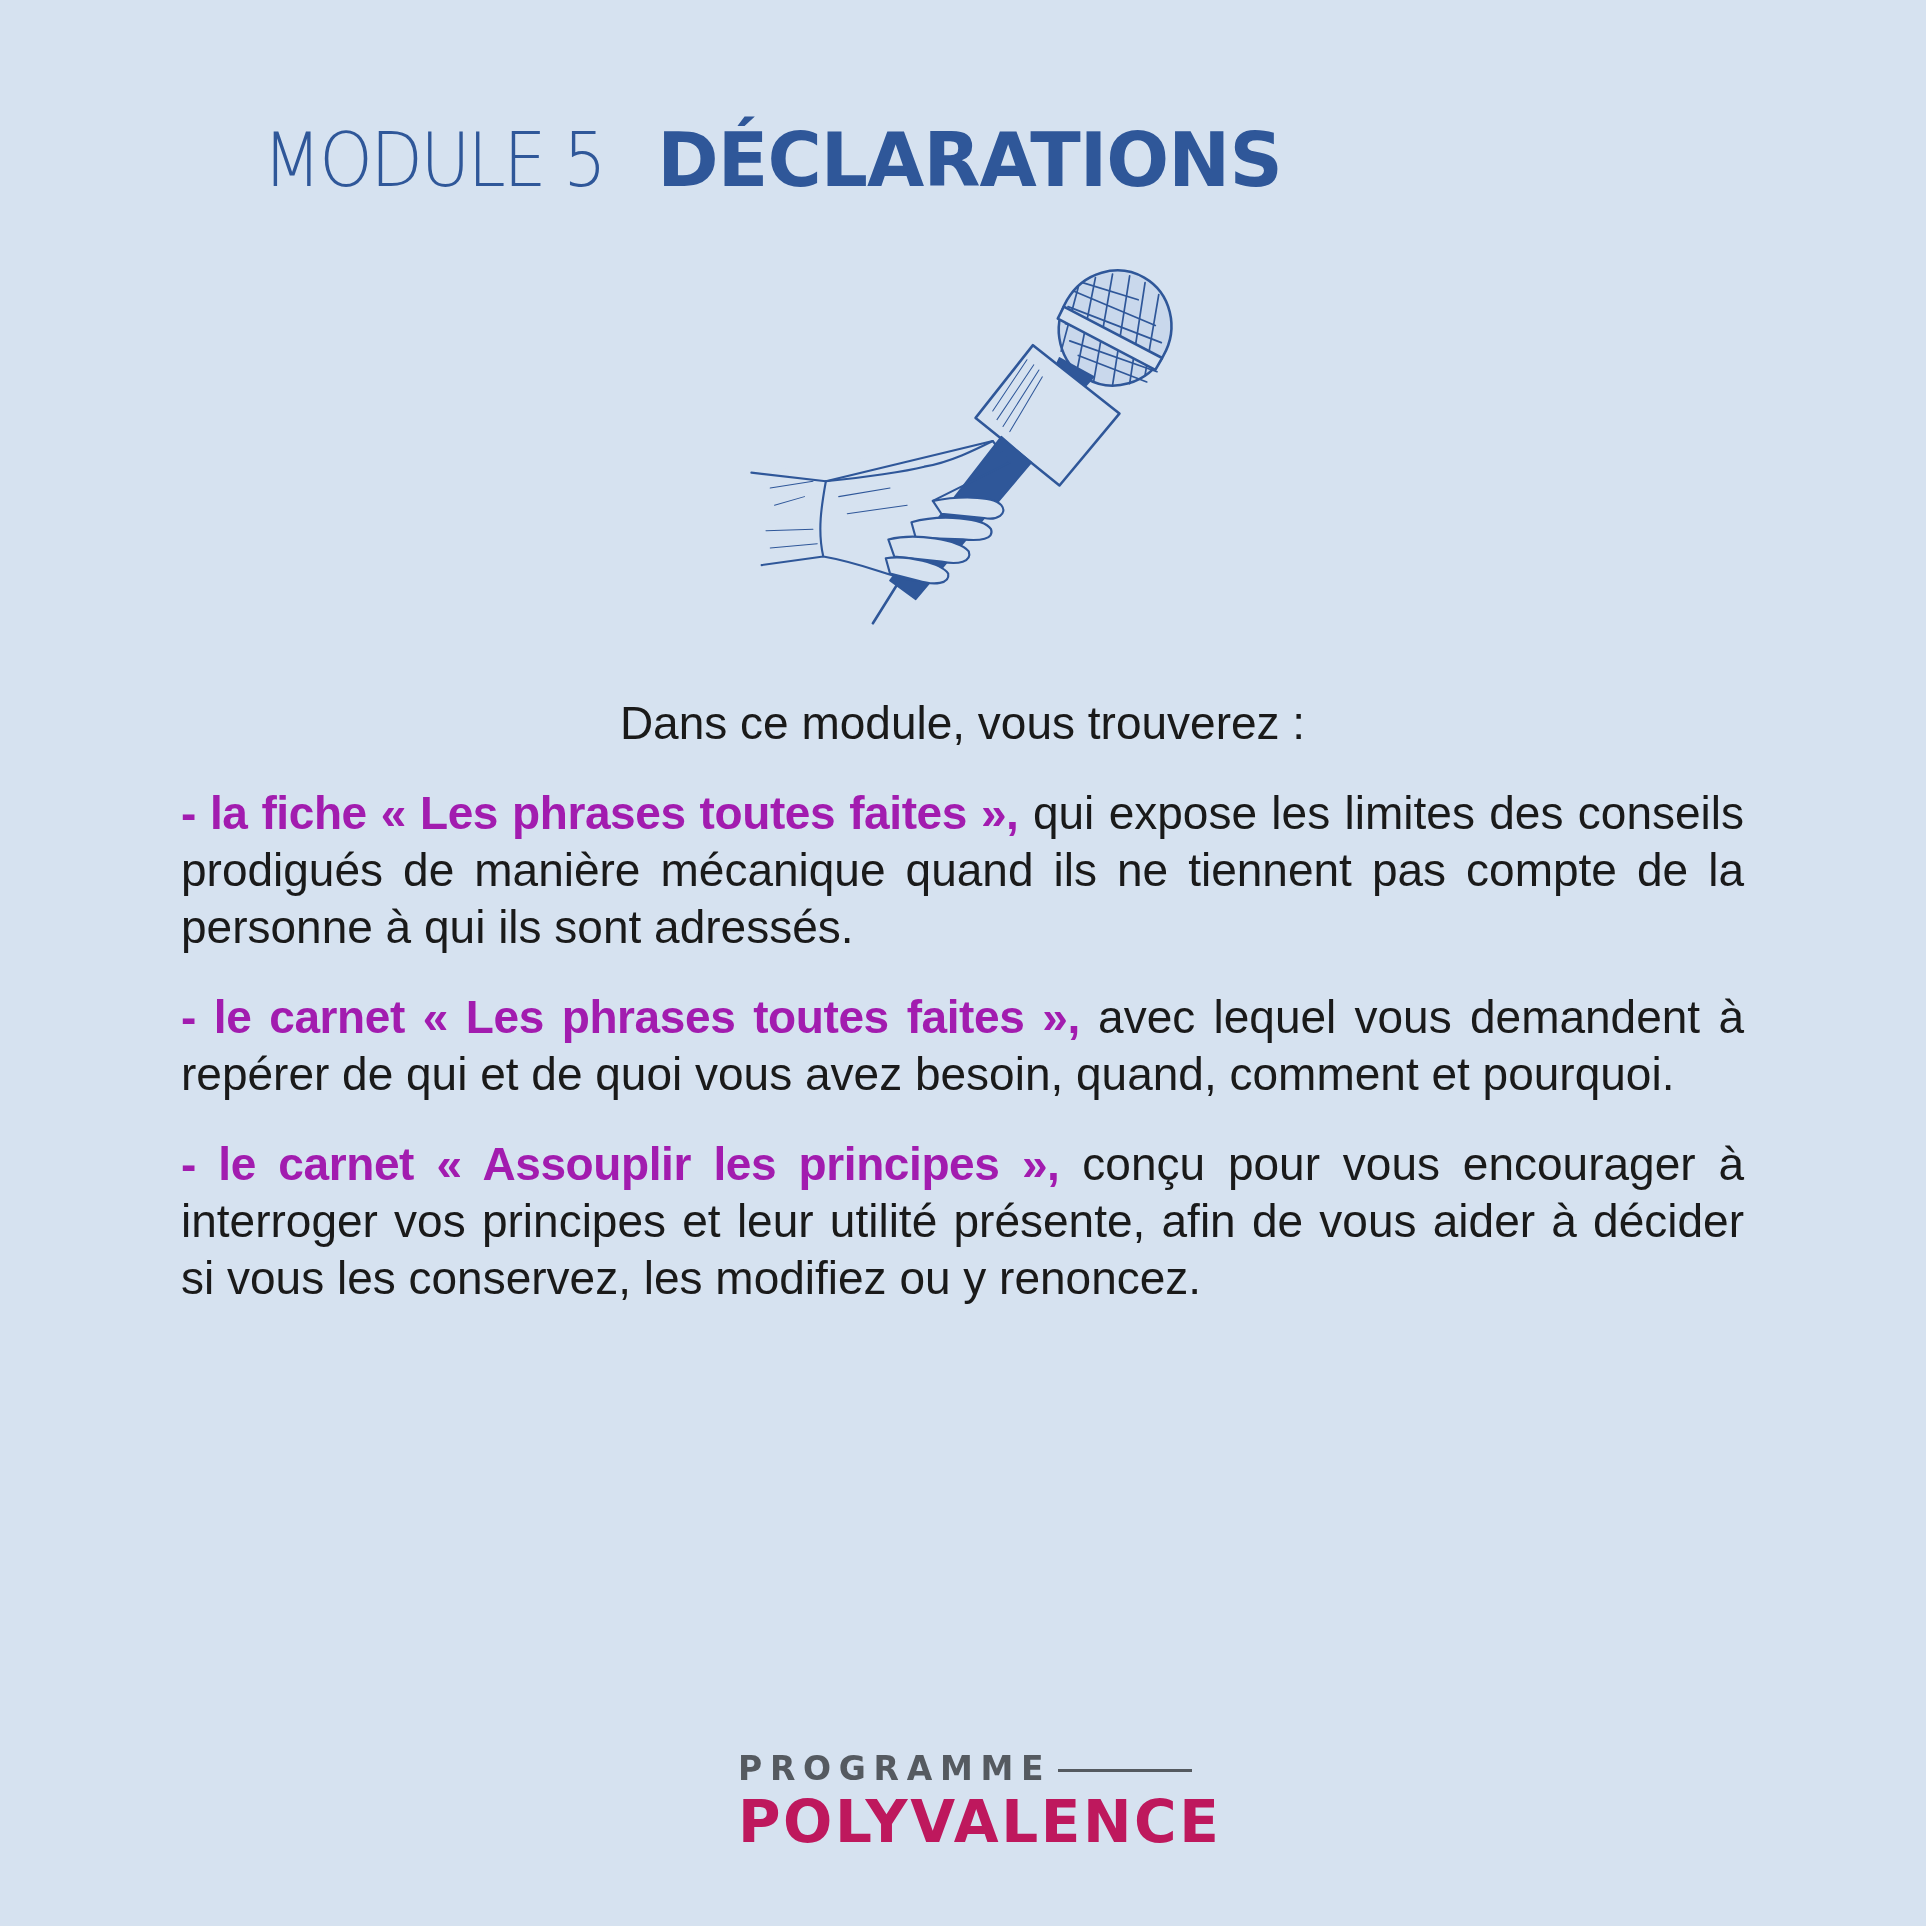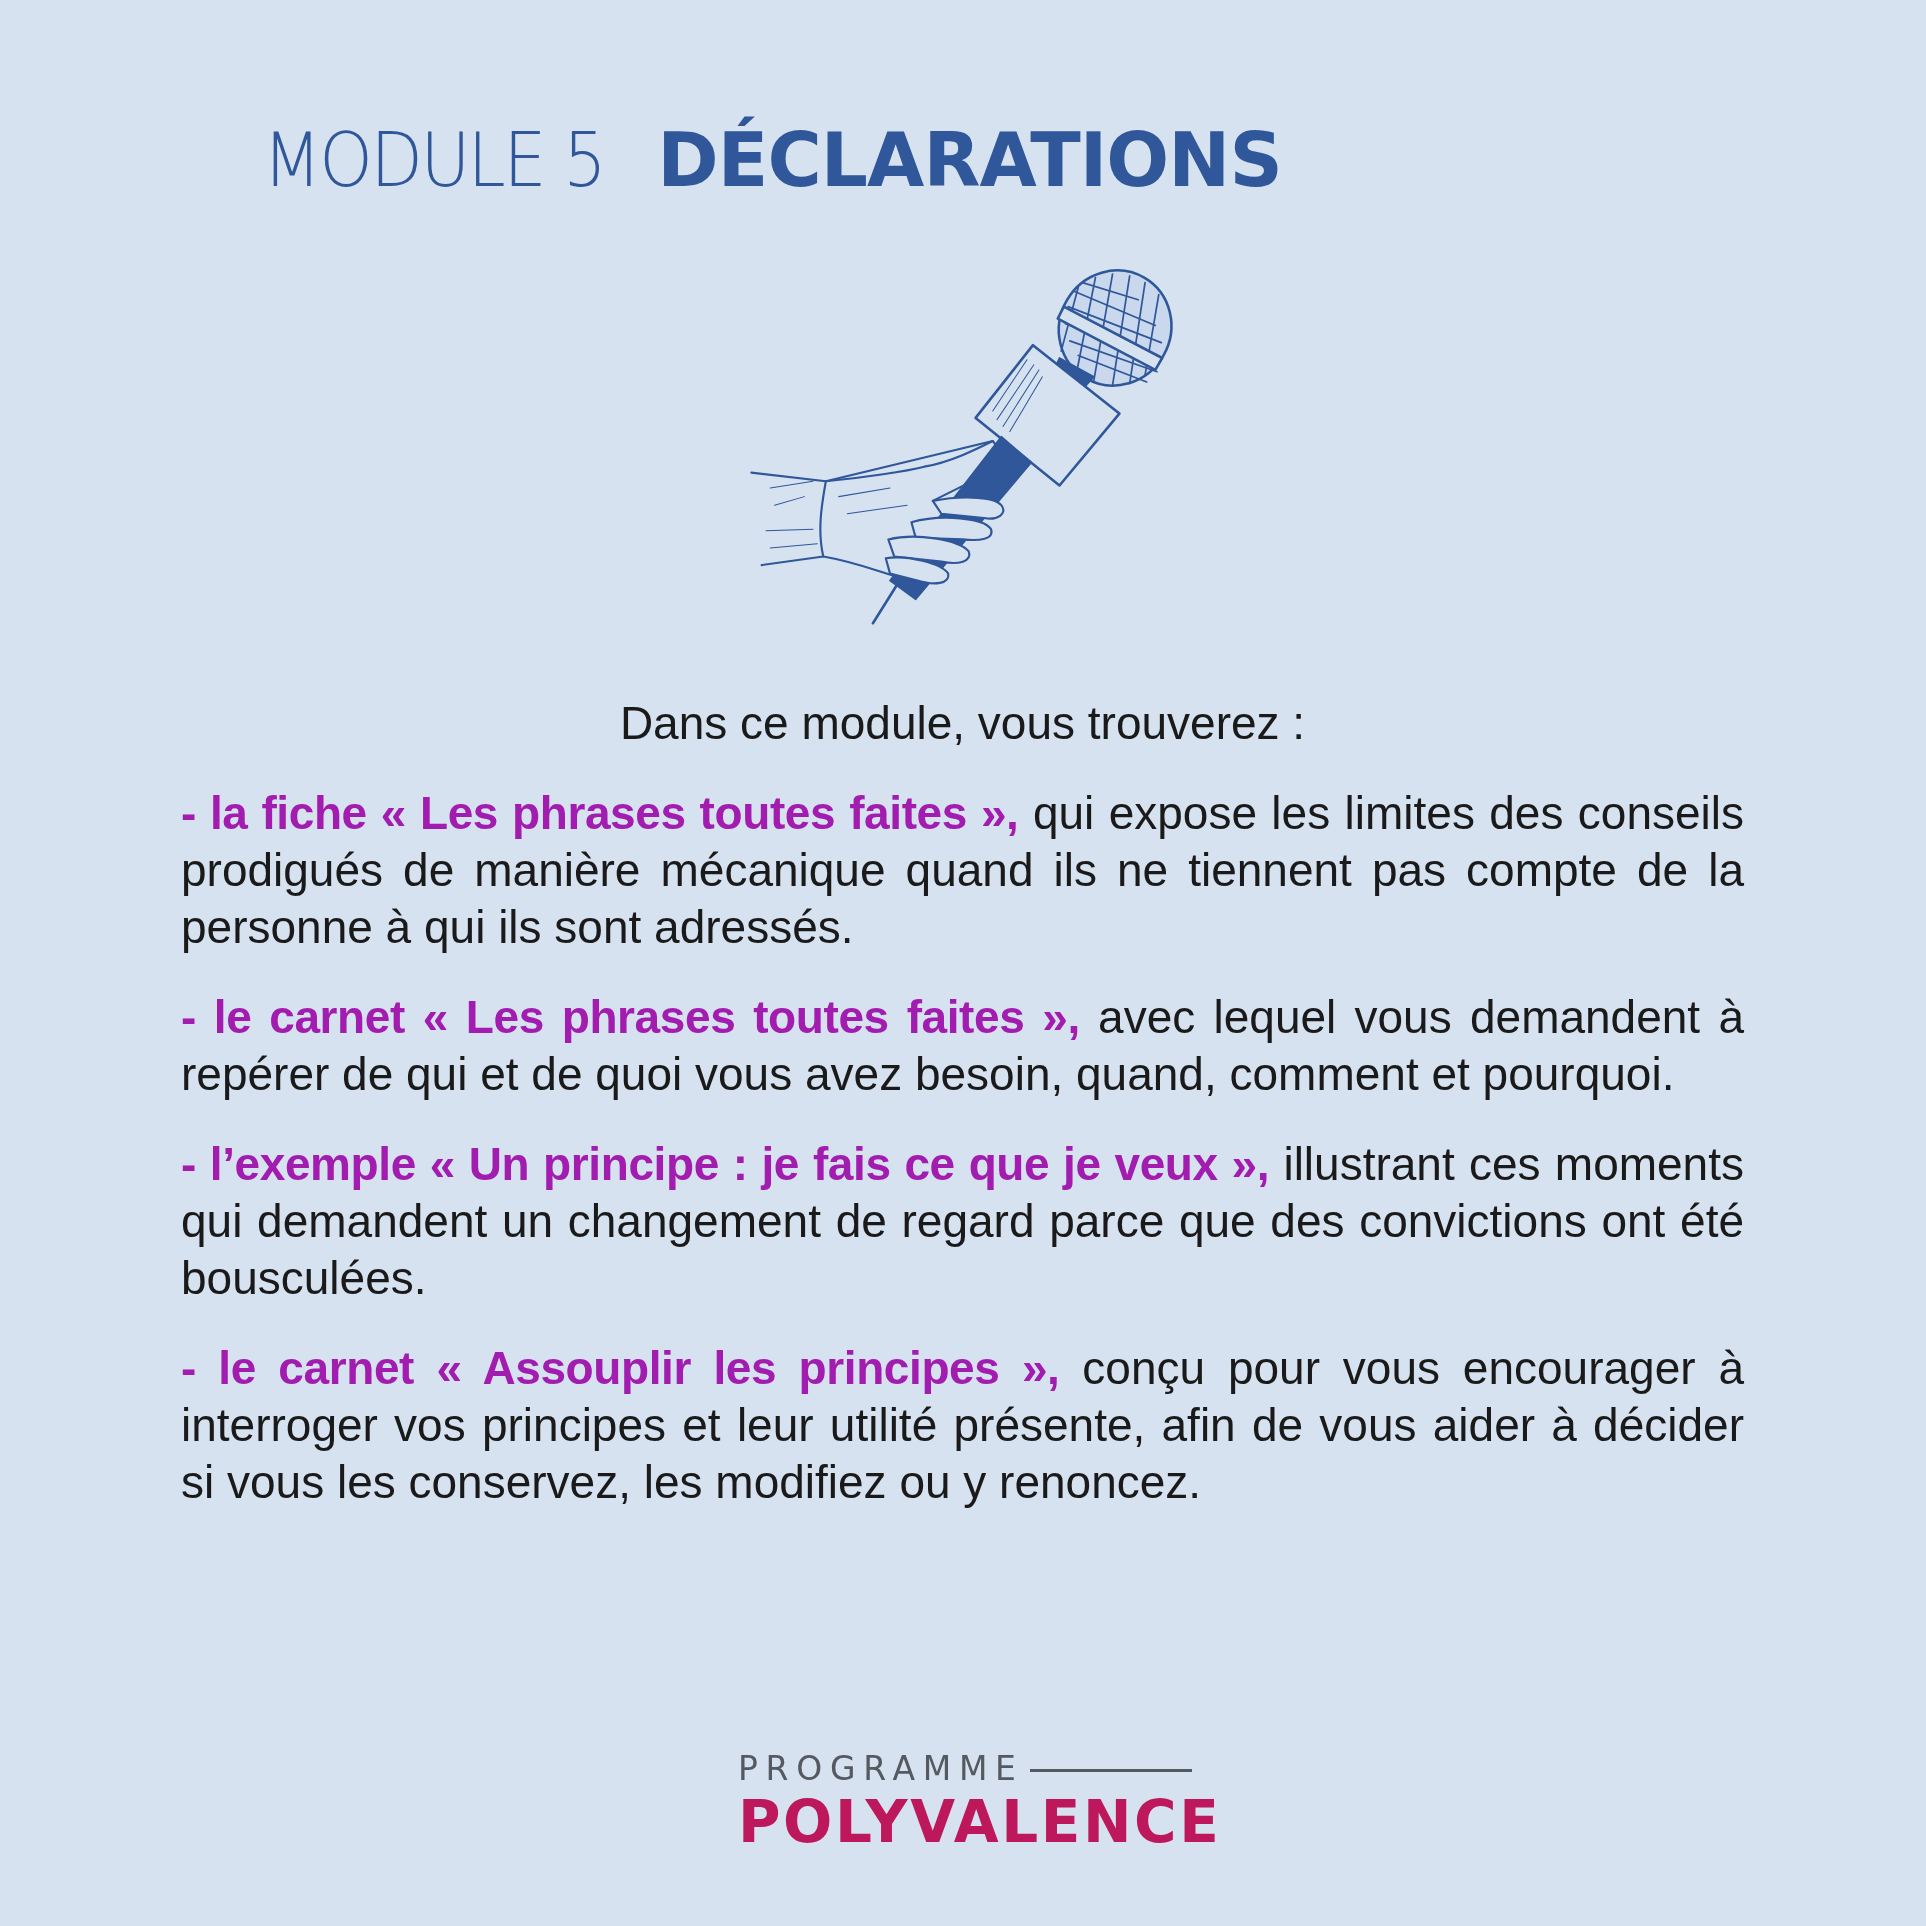--- a/index.html
+++ b/index.html
@@ -74,21 +74,21 @@
       top: 1750px;
       width: 454px;
     }
     .footer .prog-row {
       display: flex;
       align-items: center;
       height: 38px;
     }
     .footer .prog {
       font-family: "DejaVu Sans", sans-serif;
-      font-weight: 400;
+      font-weight: 700;
       font-size: 33px;
       letter-spacing: 7.7px;
       color: #555a60;
       line-height: 38px;
     }
     .footer .rule {
       flex: 1;
       height: 2.6px;
       background: #555a60;
       margin-left: 6.8px;
@@ -145,21 +145,20 @@
       <path d="M105 262 L 300 215 L 320 240 L 230 285" fill="none"></path>
       <path d="M40 270 L 90 262 M45 290 L 80 280 M120 280 L 180 270 M130 300 L 200 290 M40 340 L 95 335 M35 320 L 90 318" stroke-width="1.2"></path>
     </g>
   </svg>
 </div>
 
 <div class="content">
   <p class="intro">Dans ce module, vous trouverez :</p>
   <p><span class="hl">- la fiche « Les phrases toutes faites »,</span><span> qui expose les limites des conseils prodigués de manière mécanique quand ils ne tiennent pas compte de la personne à qui ils sont adressés.</span></p>
   <p><span class="hl">- le carnet « Les phrases toutes faites »,</span><span> avec lequel vous demandent à repérer de qui et de quoi vous avez besoin, quand, comment et pourquoi.</span></p>
-  <p><span class="hl">- l’exemple « Un principe : je fais ce que je veux »,</span><span> illustrant ces moments qui demandent un changement de regard parce que des convictions ont été bousculées.</span></p>
   <p><span class="hl">- le carnet « Assouplir les principes »,</span><span> conçu pour vous encourager à interroger vos principes et leur utilité présente, afin de vous aider à décider si vous les conservez, les modifiez ou y renoncez.</span></p>
 </div>
 
 <div class="footer">
   <div class="prog-row">
     <span class="prog">PROGRAMME</span>
     <span class="rule"></span>
   </div>
   <div class="poly">POLYVALENCE</div>
 </div>

